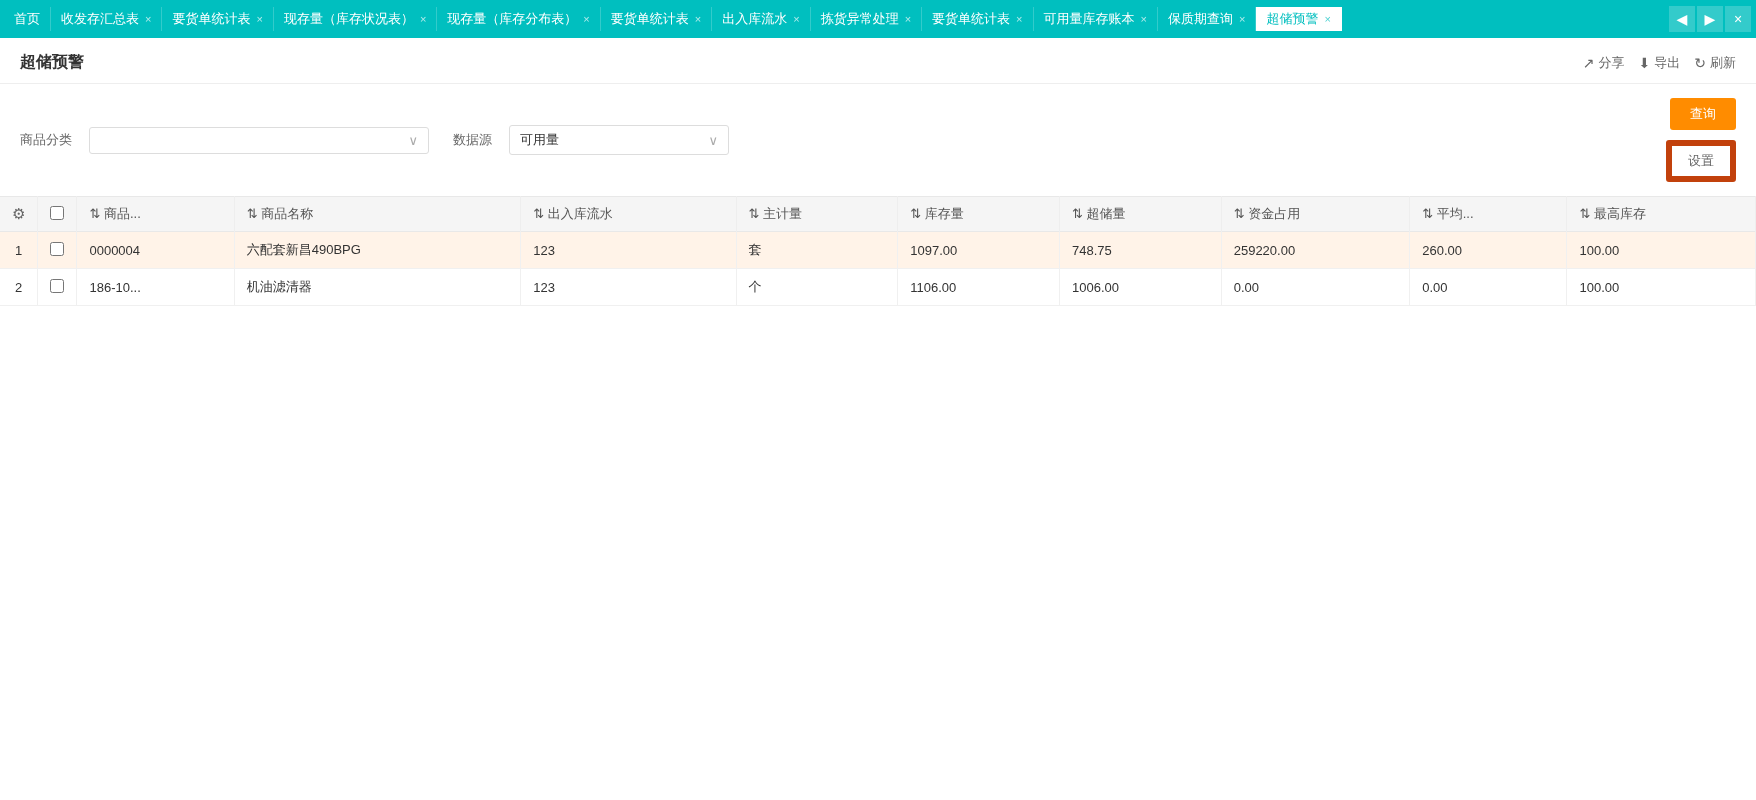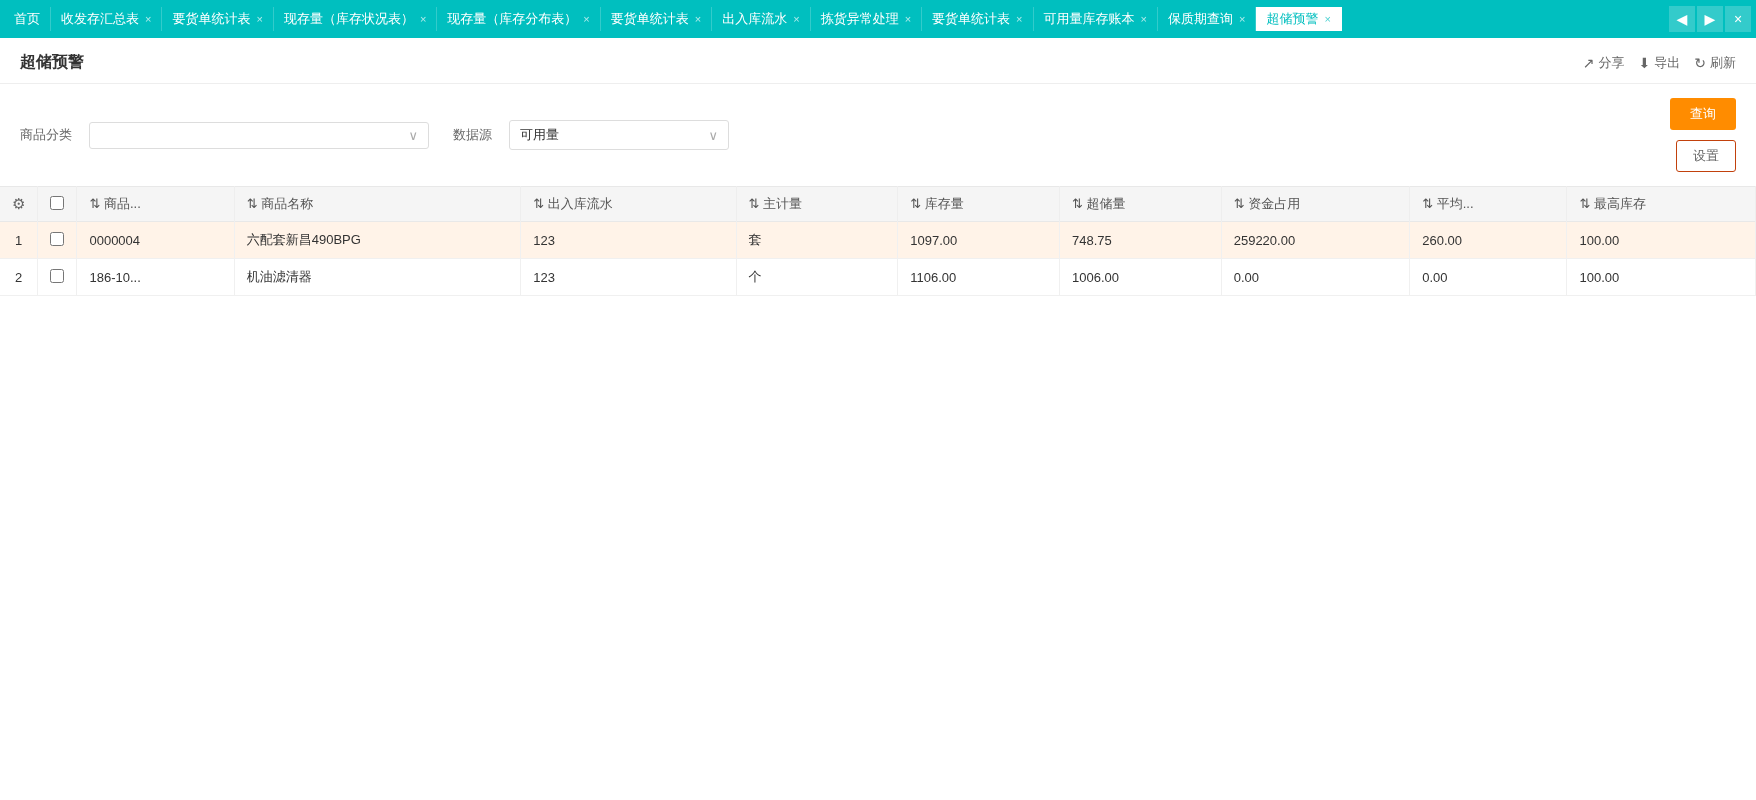--- a/index.html
+++ b/index.html
@@ -127,21 +127,21 @@
       border: none;
       border-radius: 3px;
       padding: 7px 20px;
       cursor: pointer;
       font-size: 13px;
       margin-left: auto;
     }
     .btn-settings {
       background: #fff;
       color: #666;
-      border: 1px solid #c2410c;
+      border: 6px solid #c2410c;
       border-radius: 3px;
       padding: 6px 16px;
       cursor: pointer;
       font-size: 13px;
       margin-top: 6px;
     }
     .filter-buttons {
       display: flex;
       flex-direction: column;
       align-items: flex-end;

